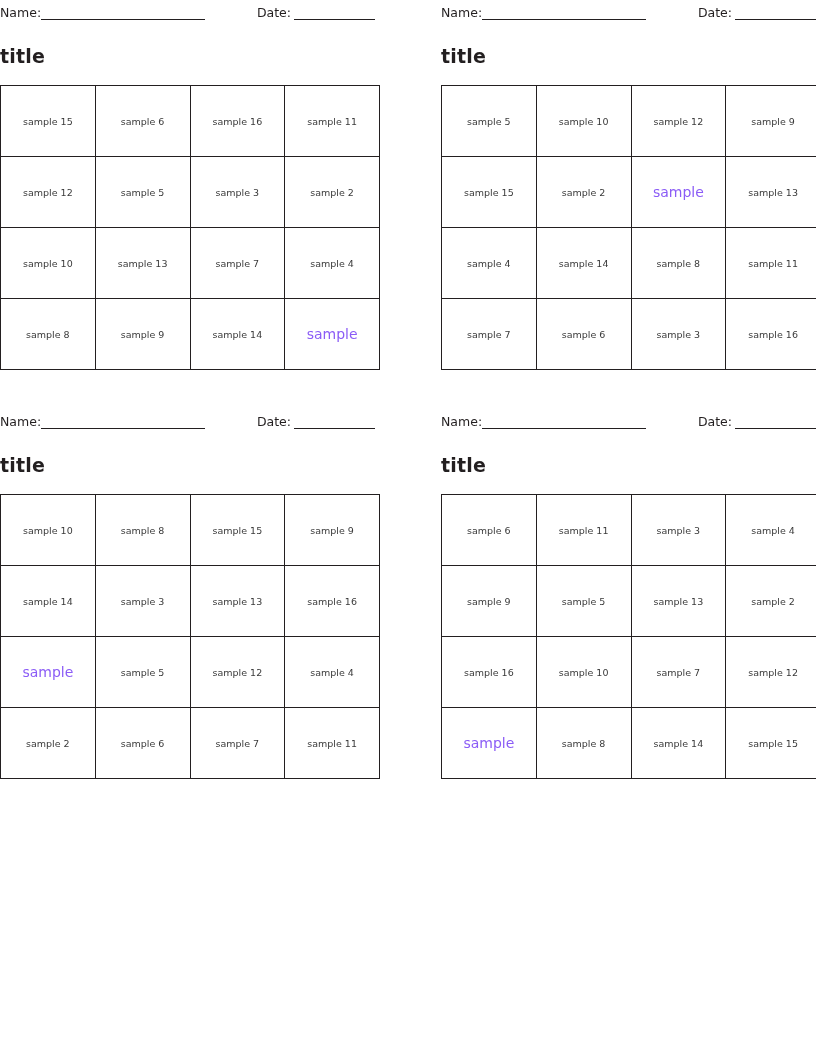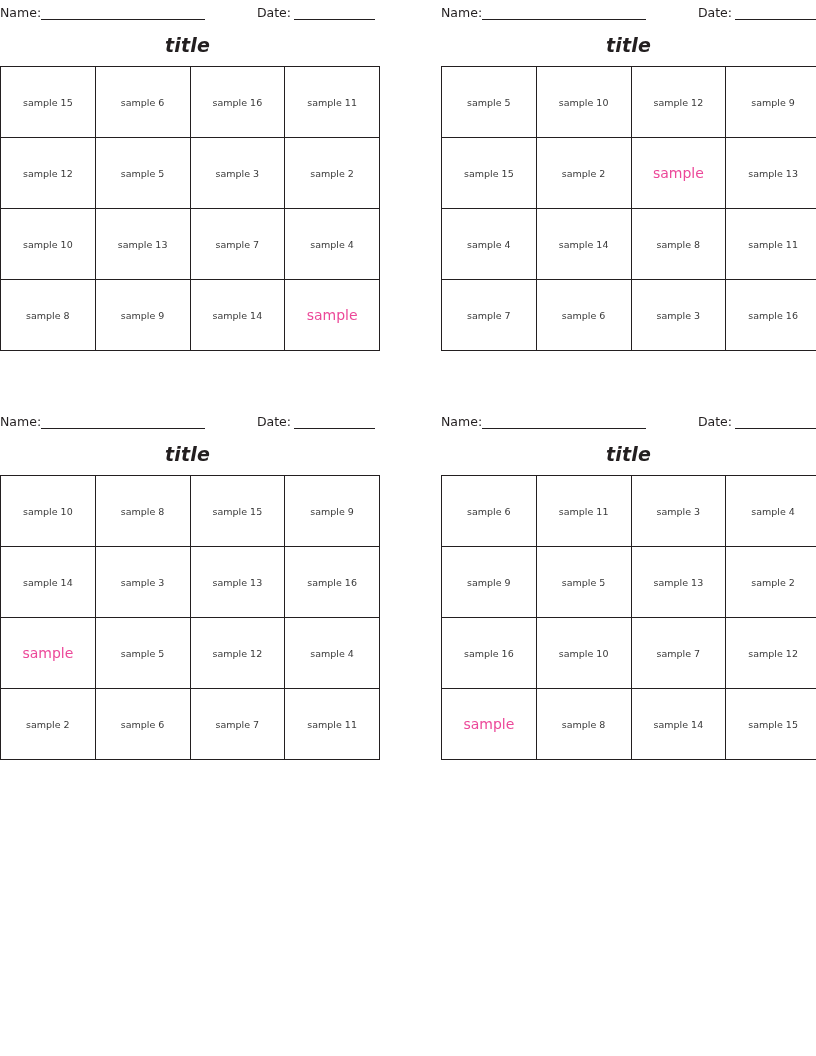--- a/index.html
+++ b/index.html
@@ -38,48 +38,47 @@
   }
   .date-label { margin-left: 52px; margin-right: 3px; }
   .date-line {
     display: inline-block;
     width: 88px;
     border-bottom: 1px solid #231f20;
     height: 11px;
   }
 
   .title {
-    text-align: center;
+    text-align: left;
     font-size: 19px;
     font-weight: bold;
-    margin-top: 14px;
+    margin-top: 25px;
     margin-bottom: 0;
     letter-spacing: 0.2px;
-    font-style: italic;
   }
 
   .bingo-table {
     border-collapse: collapse;
     table-layout: fixed;
     width: 375px;
-    margin-top: 10px;
+    margin-top: 18px;
   }
   .bingo-table td {
     border: 1px solid #231f20;
     width: 93.75px;
     height: 70px;
     text-align: center;
     vertical-align: middle;
     font-size: 9.5px;
     color: #3a3a3a;
     padding: 0;
   }
   .bingo-table td.free {
     font-size: 14px;
-    color: #ec4899;
+    color: #8b5cf6;
   }
 </style>
 </head>
 <body>
 
 <div class="sheet sheet-0">
   <div class="header-row">
     <span>Name:</span>
     <span class="name-line"></span>
     <span class="date-label">Date:</span>

